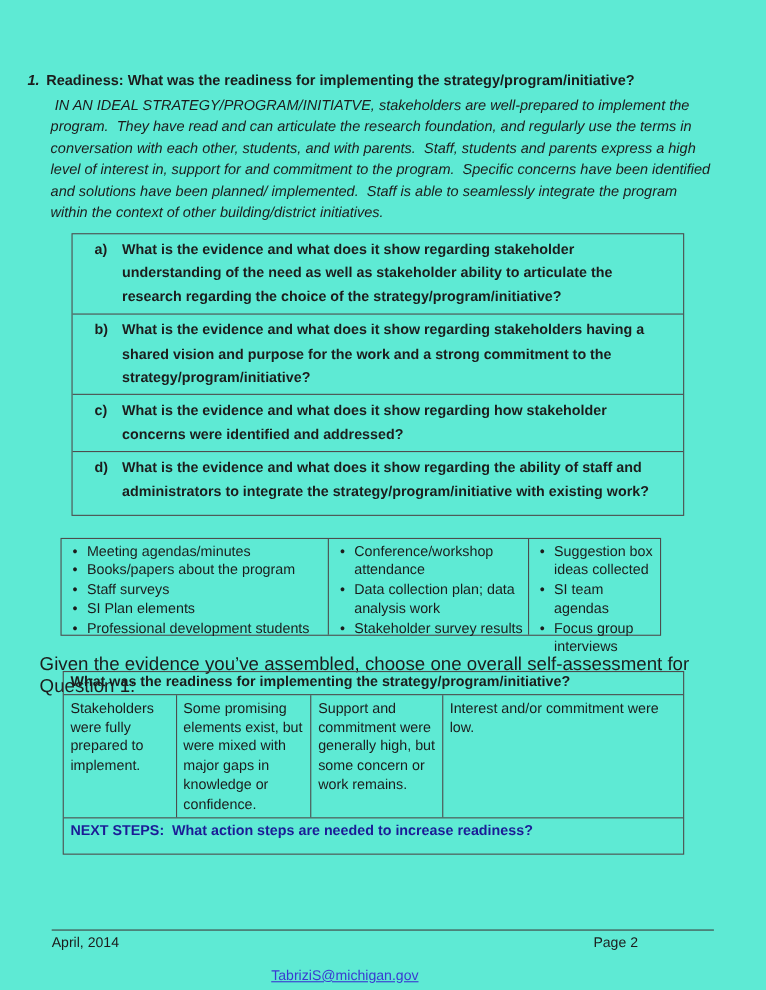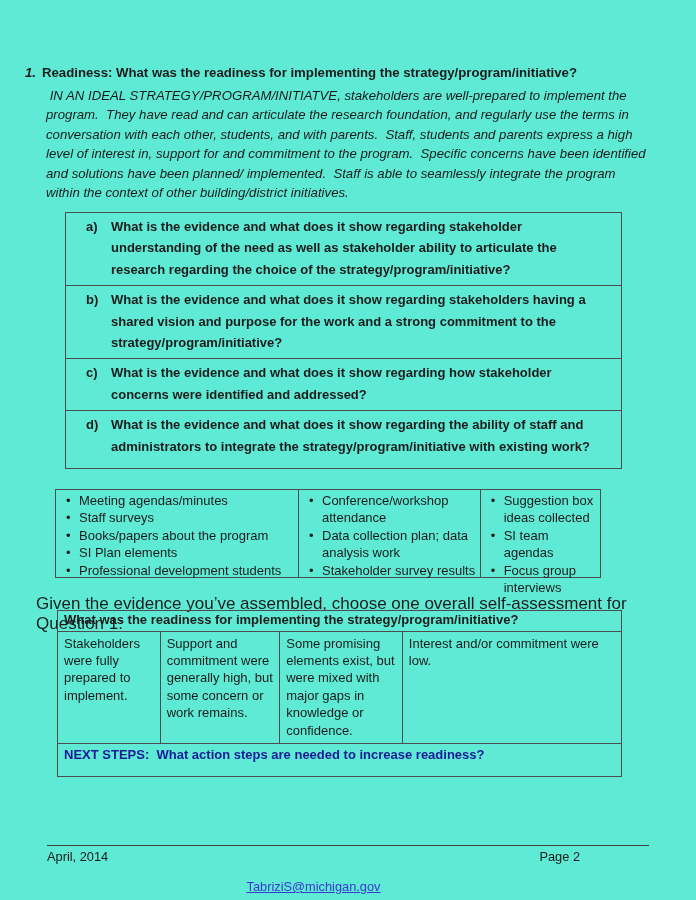--- a/index.html
+++ b/index.html
@@ -192,22 +192,22 @@
       <span class="subq-label">d)</span>
       <span class="subq-text">What is the evidence and what does it show regarding the ability of staff and administrators to integrate the strategy/program/initiative with existing work?</span>
     </div>
   </div>
 
 
   <div class="evidence-table">
     <div class="ev-col ev-col-1">
       <ul class="ev-list">
         <li>Meeting agendas/minutes</li>
+        <li>Books/papers about the program</li>
         <li>Staff surveys</li>
-        <li>Books/papers about the program</li>
         <li>SI Plan elements</li>
         <li>Professional development students</li>
       </ul>
     </div>
     <div class="ev-col ev-col-2">
       <ul class="ev-list">
         <li>Conference/workshop attendance</li>
         <li>Data collection plan; data analysis work</li>
         <li>Stakeholder survey results</li>
       </ul>
@@ -220,22 +220,22 @@
       </ul>
     </div>
   </div>
 
   <div class="assess-intro">Given the evidence you’ve assembled, choose one overall self-assessment for Question 1:</div>
 
   <div class="assess-table">
     <div class="assess-header">What was the readiness for implementing the strategy/program/initiative?</div>
     <div class="assess-options">
       <div class="assess-cell assess-cell-1">Stakeholders were fully prepared to implement.</div>
+      <div class="assess-cell assess-cell-3">Some promising elements exist, but were mixed with major gaps in knowledge or confidence.</div>
       <div class="assess-cell assess-cell-2">Support and commitment were generally high, but some concern or work remains.</div>
-      <div class="assess-cell assess-cell-3">Some promising elements exist, but were mixed with major gaps in knowledge or confidence.</div>
       <div class="assess-cell assess-cell-4">Interest and/or commitment were low.</div>
     </div>
     <div class="next-steps">NEXT STEPS:  What action steps are needed to increase readiness?</div>
   </div>
 
   <div class="footer-rule"></div>
   <div class="footer-row">
     <span>April, 2014</span>
     <span>Page 2</span>
   </div>

